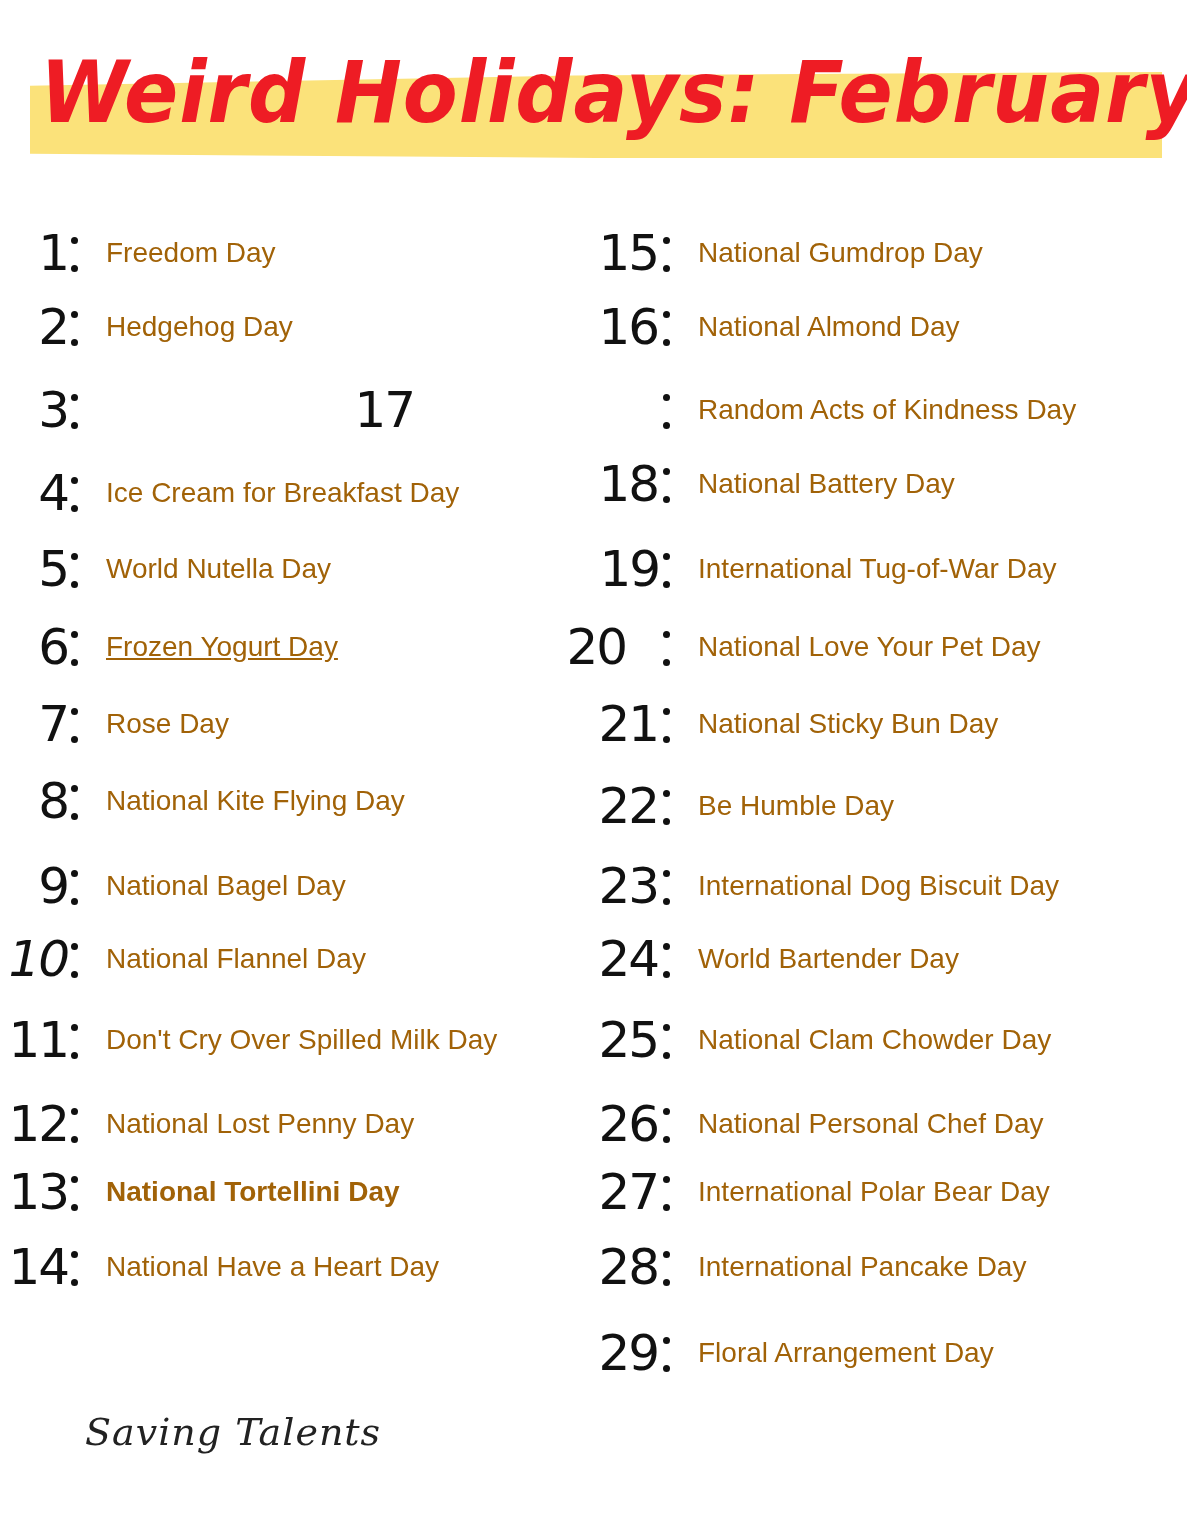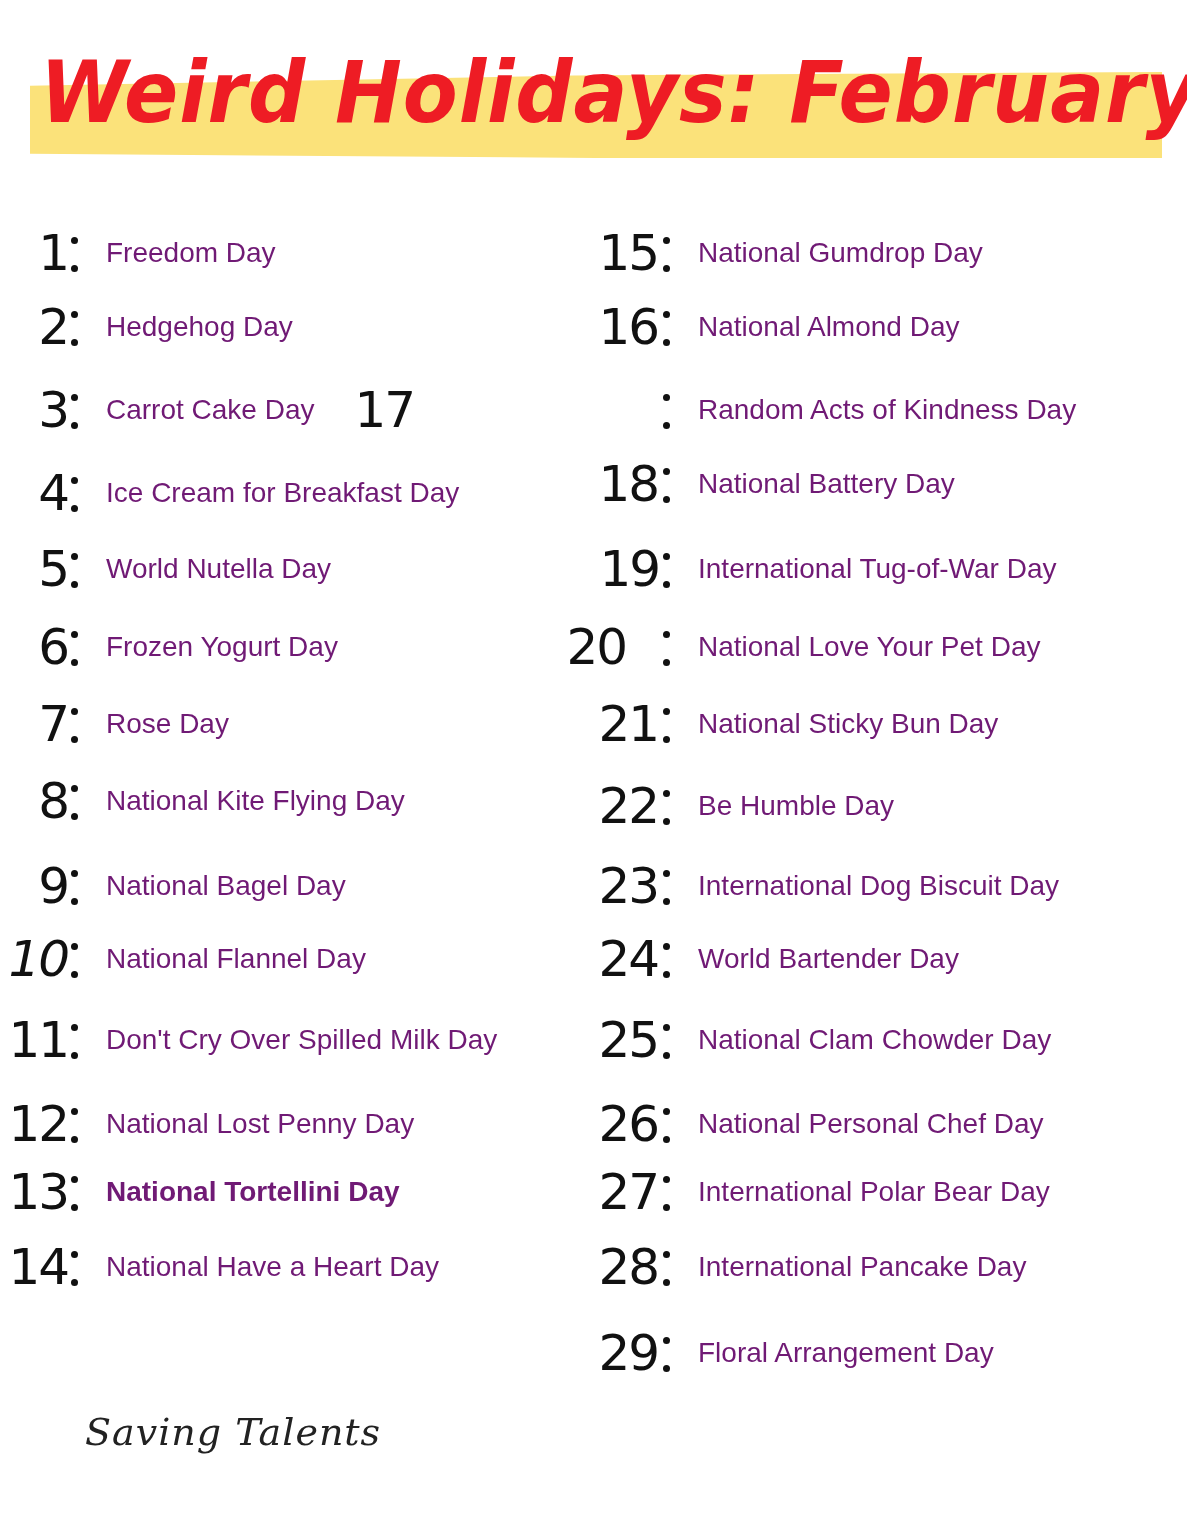--- a/index.html
+++ b/index.html
@@ -9,21 +9,21 @@
     clip-path:polygon(0% 16%, 48% 4%, 100% 0%, 100% 100%, 50% 100%, 0% 95%);}
   .title{position:absolute;left:40px;top:2px;font-family:"DejaVu Sans",sans-serif;font-weight:bold;font-style:italic;
     font-size:86px;color:#ee1c24;letter-spacing:1px;white-space:nowrap;transform:scaleX(0.93);transform-origin:left top;}
   .row{position:absolute;height:60px;}
   .num{position:absolute;top:0;height:60px;line-height:60px;font-family:"DejaVu Sans",sans-serif;font-size:50px;color:#111;
     text-align:right;white-space:nowrap;letter-spacing:-2px;}
   .colon{position:absolute;top:0;width:14px;height:60px;}
   .colon::before,.colon::after{content:"";position:absolute;left:4px;width:7px;height:7px;border-radius:50%;background:#111;}
   .colon::before{top:14px;}
   .colon::after{top:42px;}
-  .label{position:absolute;top:0;height:60px;line-height:60px;font-size:28px;color:#701a75;white-space:nowrap;}
+  .label{position:absolute;top:0;height:60px;line-height:60px;font-size:28px;color:#a16207;white-space:nowrap;}
   .signature{position:absolute;left:85px;top:1410px;font-family:"DejaVu Serif",serif;font-style:italic;font-size:38px;color:#222;letter-spacing:1px;}
 </style>
 </head>
 <body>
 
 <div class="title-wrap">
   <div class="highlight"></div>
   <div class="title">Weird Holidays: February</div>
 </div>
 
@@ -34,36 +34,35 @@
     <span class="label" style="left: 106px;">Freedom Day</span>
   </div>
     <div class="row" style="top: 297px; left: 0px; width: 600px;">
     <span class="num" style="right: 532px;">2</span>
     <span class="colon" style="left: 67px;"></span>
     <span class="label" style="left: 106px;">Hedgehog Day</span>
   </div>
     <div class="row" style="top: 380px; left: 0px; width: 600px;">
     <span class="num" style="right: 532px;">3</span>
     <span class="colon" style="left: 67px;"></span>
-    <span class="label" style="left: 106px;">Carrot Cake Day</span>
   </div>
     <div class="row" style="top: 463px; left: 0px; width: 600px;">
     <span class="num" style="right: 532px;">4</span>
     <span class="colon" style="left: 67px;"></span>
     <span class="label" style="left: 106px;">Ice Cream for Breakfast Day</span>
   </div>
     <div class="row" style="top: 539px; left: 0px; width: 600px;">
     <span class="num" style="right: 532px;">5</span>
     <span class="colon" style="left: 67px;"></span>
     <span class="label" style="left: 106px;">World Nutella Day</span>
   </div>
     <div class="row" style="top: 617px; left: 0px; width: 600px;">
     <span class="num" style="right: 532px;">6</span>
     <span class="colon" style="left: 67px;"></span>
-    <span class="label" style="left: 106px;">Frozen Yogurt Day</span>
+    <span class="label" style="left: 106px; text-decoration: underline;">Frozen Yogurt Day</span>
   </div>
     <div class="row" style="top: 694px; left: 0px; width: 600px;">
     <span class="num" style="right: 532px;">7</span>
     <span class="colon" style="left: 67px;"></span>
     <span class="label" style="left: 106px;">Rose Day</span>
   </div>
     <div class="row" style="top: 771px; left: 0px; width: 600px;">
     <span class="num" style="right: 532px;">8</span>
     <span class="colon" style="left: 67px;"></span>
     <span class="label" style="left: 106px;">National Kite Flying Day</span>

